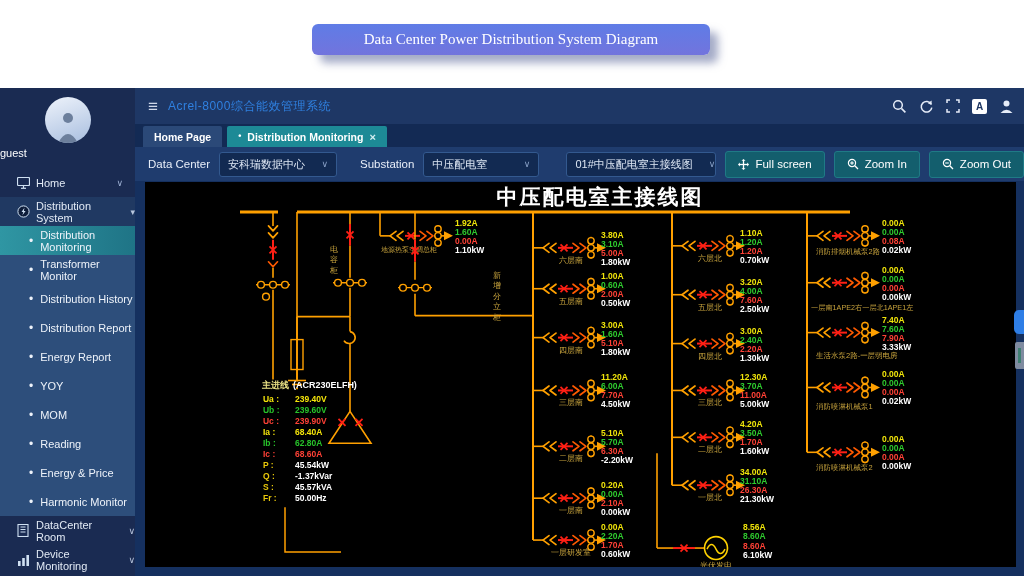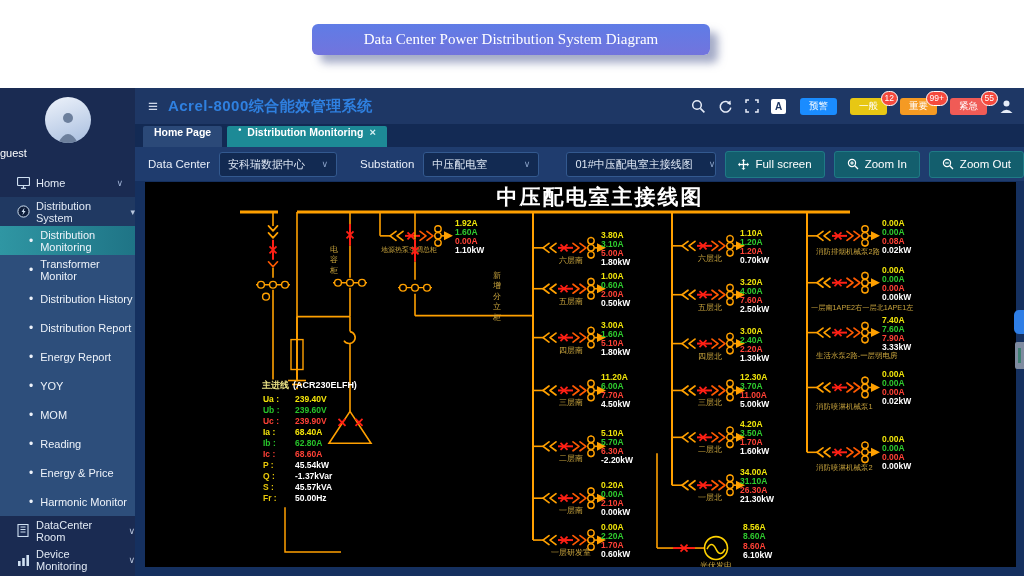--- a/index.html
+++ b/index.html
@@ -25,35 +25,35 @@
   .submenu{background:#2d4e7b;}
   .sub-row{height:29px;display:flex;align-items:center;gap:7px;padding-left:29px;font-size:11px;
            color:#eef3fa;cursor:pointer;}
   .sub-row .bullet{font-size:12px;line-height:1;}
   .sub-row.active{background:linear-gradient(90deg,#2f96a3,#1f7486);}
   .sicon{width:14px;height:12px;display:inline-flex;align-items:center;justify-content:center;flex:none;}
   
   .main{flex:1;display:flex;flex-direction:column;min-width:0;}
   .hdr{height:36px;background:#1e3765;display:flex;align-items:center;flex:none;}
   .burger{color:#cfd8ea;font-size:17px;margin:0 10px 0 13px;cursor:pointer;line-height:1;}
-  .app-title{color:#2f80e0;font-size:15px;font-weight:bold;letter-spacing:.5px;white-space:nowrap;}
+  .app-title{color:#2f80e0;font-size:12px;font-weight:normal;letter-spacing:.5px;white-space:nowrap;}
   .hdr-right{margin-left:auto;display:flex;align-items:center;gap:11px;margin-right:10px;}
   .hicon{width:16px;height:16px;display:flex;align-items:center;justify-content:center;cursor:pointer;}
   .abox{width:15px;height:15px;background:#fff;border-radius:2px;color:#1d3663;font-size:10px;
         font-weight:bold;display:flex;align-items:center;justify-content:center;cursor:pointer;}
   .badge{position:relative;height:17px;padding:0 9px;border-radius:3px;font-size:9.5px;color:#fff;
          display:flex;align-items:center;cursor:pointer;margin-left:3px;}
   .bubble{position:absolute;top:-7px;right:-11px;background:#f5493d;color:#fff;font-size:8.5px;
           min-width:9px;height:13px;line-height:12px;text-align:center;padding:0 3px;
           border-radius:8px;border:1px solid #fff;}
   
   .tabbar{height:23px;background:#132a54;display:flex;align-items:flex-end;gap:5px;
           padding-left:8px;flex:none;}
   .tab{height:21px;padding:0 11px;background:#2b4978;color:#fff;font-size:10.5px;font-weight:bold;
-       display:flex;align-items:flex-start;gap:6px;border-radius:2px 2px 0 0;cursor:pointer;white-space:nowrap;}
+       display:flex;align-items:center;gap:6px;border-radius:2px 2px 0 0;cursor:pointer;white-space:nowrap;}
   .tab.active{background:#1d8a96;}
   .tab .dot{font-size:9px;line-height:1;}
   .tab .close{font-size:11px;color:#d6f0f2;cursor:pointer;}
   
   .toolbar{height:34px;background:#1f3c6e;display:flex;align-items:center;gap:9px;
            padding-left:13px;flex:none;color:#e8eef8;font-size:11.5px;}
   .tlabel{white-space:nowrap;}
   .select{background:#122a52;border:1px solid #33598f;border-radius:3px;height:23px;
           display:flex;align-items:center;justify-content:space-between;padding:0 8px;gap:16px;
           font-size:11px;color:#dfe8f5;cursor:pointer;white-space:nowrap;}
@@ -203,37 +203,20 @@
           </span>
           <span class="hicon">
             <svg width="14" height="14" viewBox="0 0 14 14" fill="none" stroke="#e6ecf8" stroke-width="1.5">
                 <path d="M1 4 V1 H4"></path>
                 <path d="M10 1 H13 V4"></path>
                 <path d="M13 10 V13 H10"></path>
                 <path d="M4 13 H1 V10"></path>
               </svg>
           </span>
           <span class="abox">A</span>
-          <div id="alarm-badges" style="display:flex;align-items:center;gap:10px;">
-              <div class="badge" style="background: rgb(26, 140, 255);">
-                <span>预警</span>
-              </div>
-              <div class="badge" style="background: rgb(231, 199, 20);">
-                <span>一般</span>
-                <span class="bubble">12</span>
-              </div>
-              <div class="badge" style="background: rgb(245, 154, 35);">
-                <span>重要</span>
-                <span class="bubble">99+</span>
-              </div>
-              <div class="badge" style="background: rgb(240, 91, 86);">
-                <span>紧急</span>
-                <span class="bubble">55</span>
-              </div>
-            </div>
           <span class="hicon">
             <svg width="15" height="15" viewBox="0 0 15 15">
                 <circle cx="7.5" cy="4.6" r="3" fill="#e6ecf8"></circle>
                 <path d="M1.5 14 Q7.5 7.5 13.5 14 Z" fill="#e6ecf8"></path>
               </svg>
           </span>
         </div>
       </div>
 
       <div class="tabbar">

